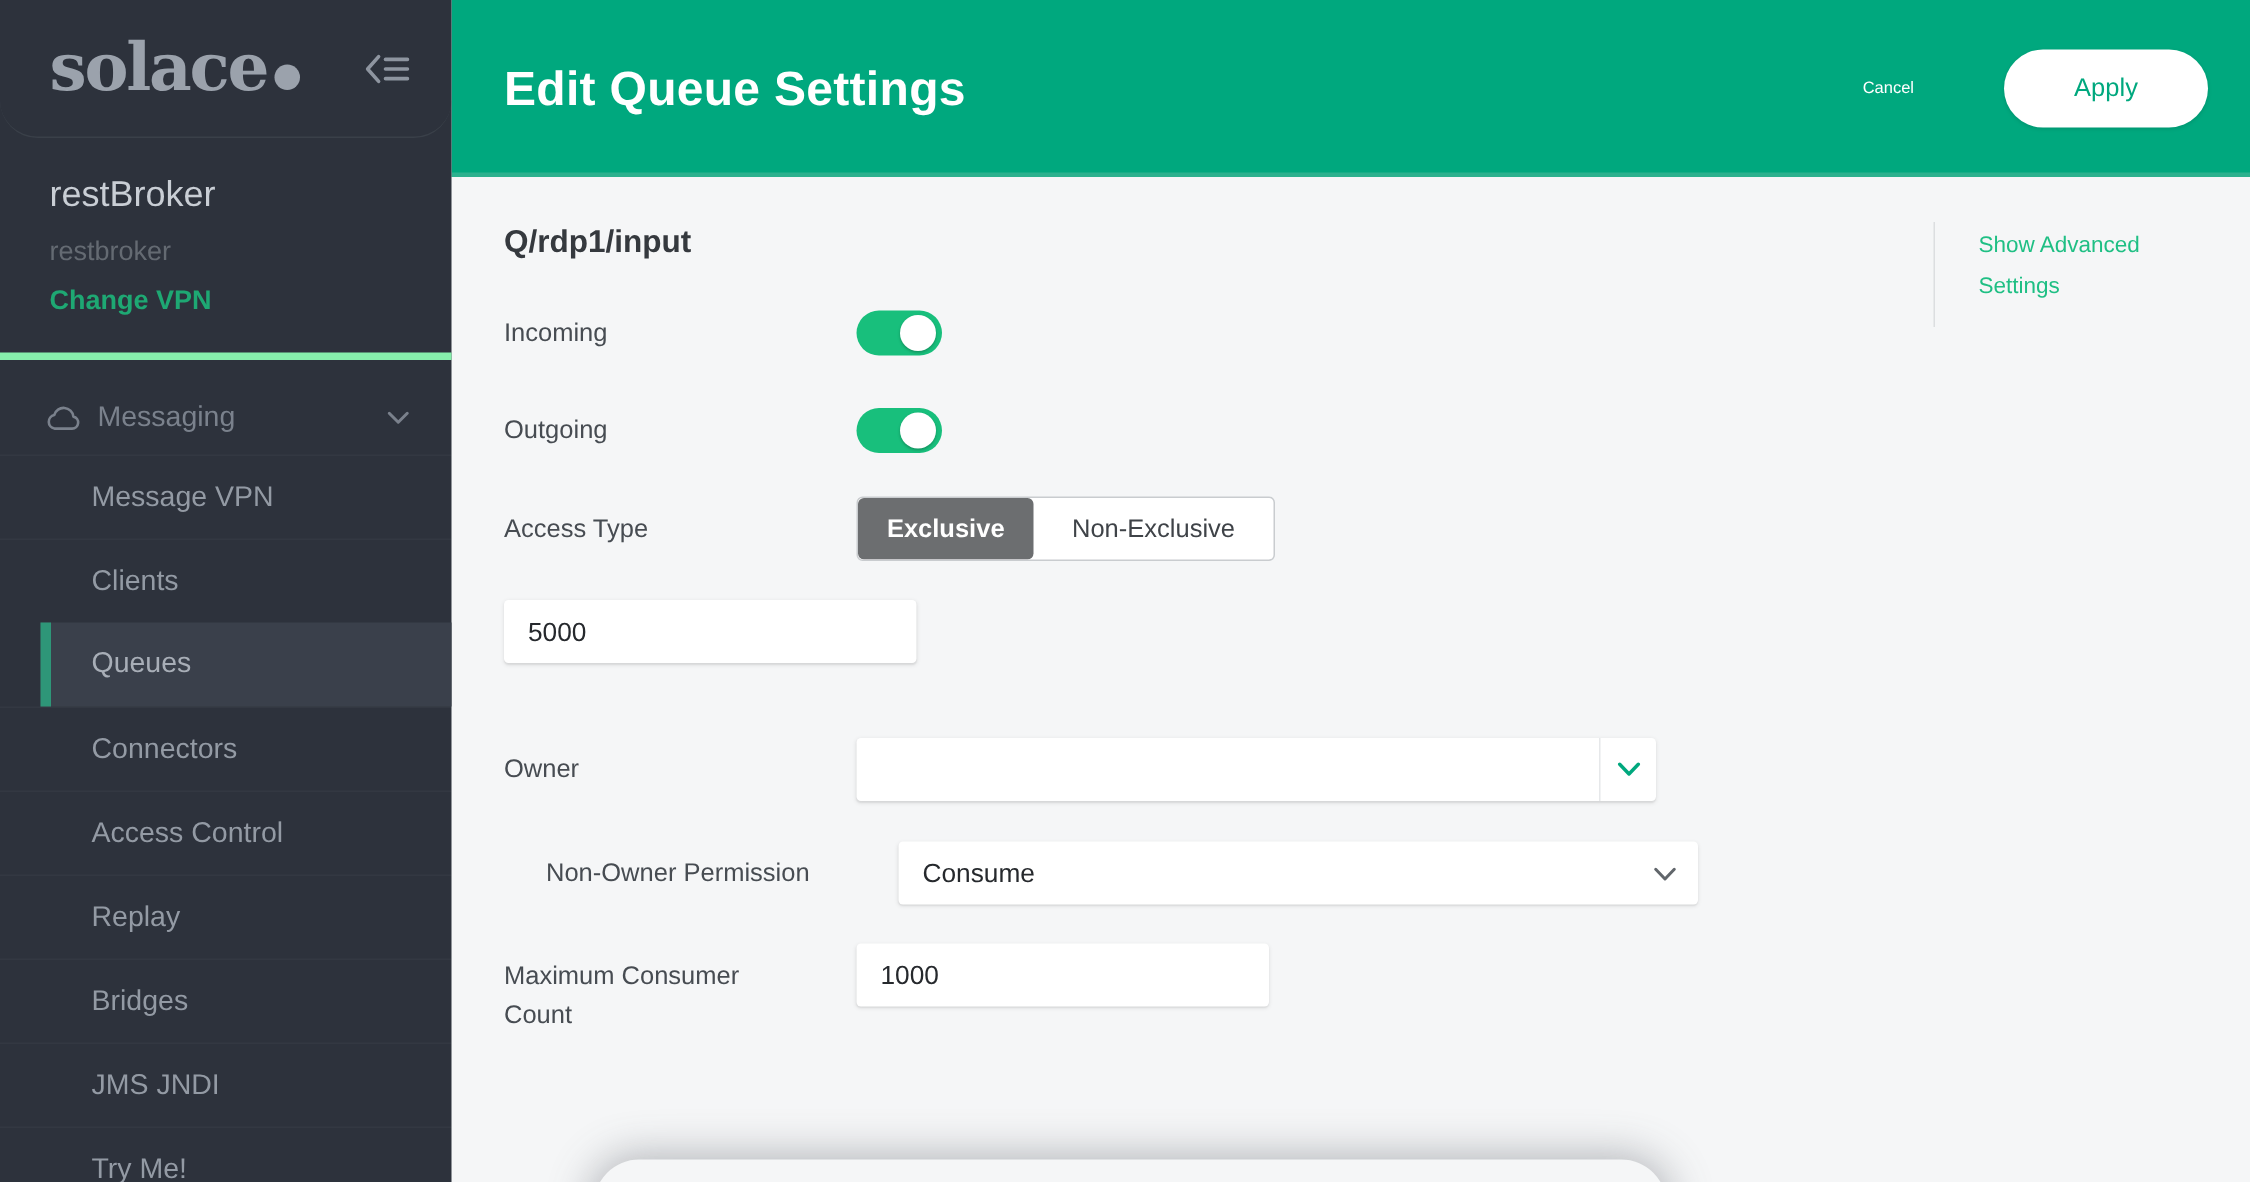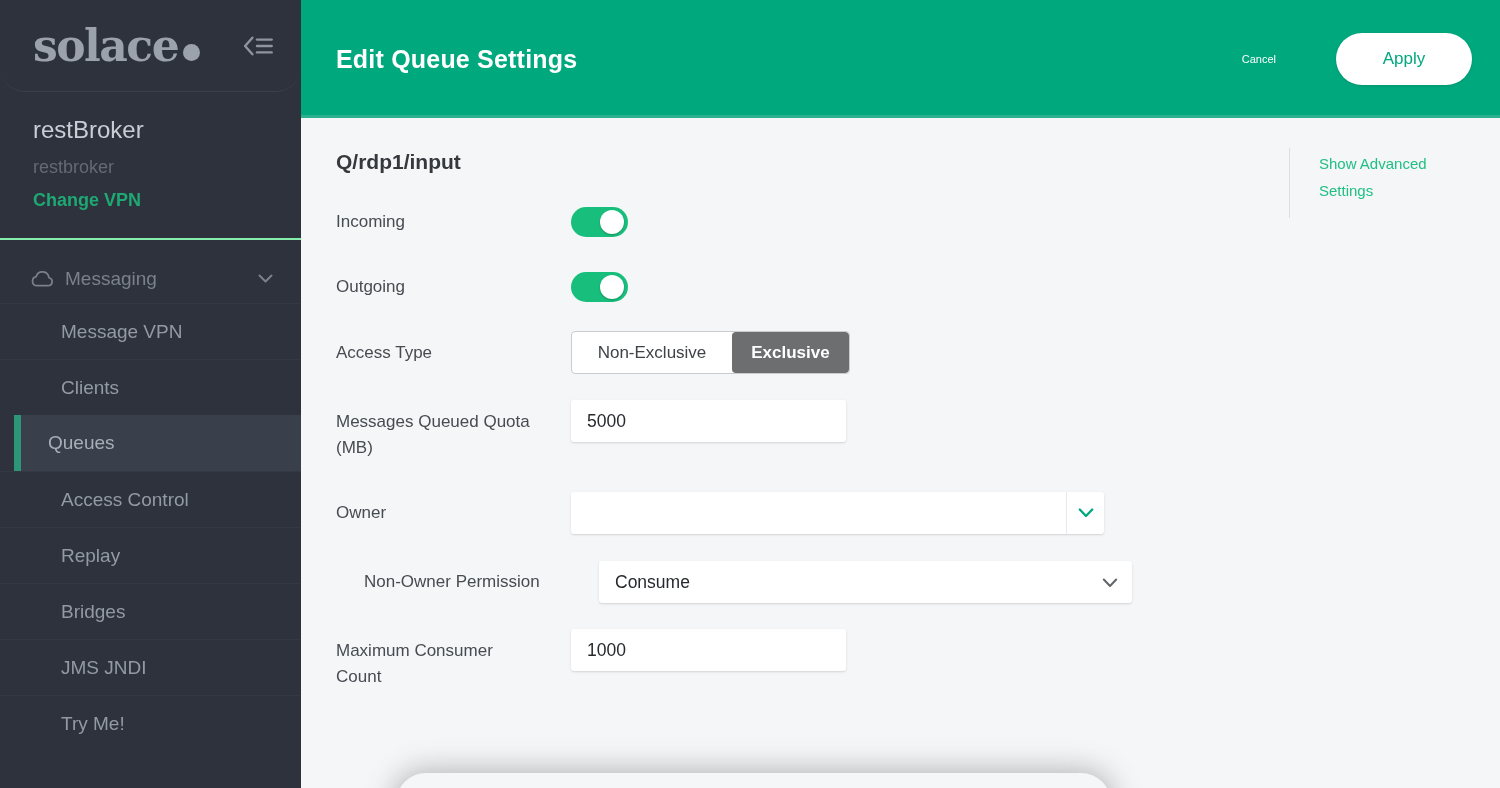--- a/index.html
+++ b/index.html
@@ -15,43 +15,43 @@
   .sidebar { width:301px; flex-shrink:0; background:#2D323C; position:relative; z-index:5; }
   .logo-row { height:92px; border-bottom:1px solid #3A4049; display:flex; align-items:center;
               justify-content:space-between; padding:0 28px 0 33px;border-radius:25px; }
   .logo { display:flex; align-items:baseline; }
   .logo-text { font-family:"DejaVu Serif", serif; font-weight:bold; font-size:44px;
                color:#9BA2AC; letter-spacing:-1.5px; line-height:1; }
   .logo-dot { width:17px; height:17px; border-radius:50%; background:#9BA2AC;
               display:inline-block; margin-left:5px; }
   .collapse-btn { background:none; border:none; padding:0; cursor:pointer; display:flex; }
 
-  .broker-block { height:148px; padding:24px 33px 0 33px; border-bottom:2px solid #86efac; }
+  .broker-block { height:148px; padding:24px 33px 0 33px; border-bottom:5px solid #86efac; }
   .broker-name { font-size:24px; color:#C9CED5; line-height:27px; }
   .vpn-name { font-size:18px; color:#646A72; margin-top:15px; line-height:19px; }
   .change-vpn { display:inline-block; font-size:18px; font-weight:bold; color:#1EA873;
                 margin-top:14px; line-height:19px; text-decoration:none; cursor:pointer; }
 
   .nav { padding-top:14px; }
   .nav-section { height:49px; display:flex; align-items:center; padding:0 28px 0 30px;
                  color:#7A818C; font-size:19px; cursor:pointer;justify-content:center; }
   .nav-section .cloud { display:flex; margin-right:10px; }
   .nav-section .chev { margin-left:auto; display:flex; }
   .nav-list { list-style:none; margin:0; padding:0; }
   .nav-item { height:56px; display:flex; align-items:center; padding-left:61px;
               color:#939AA4; font-size:19px; cursor:pointer;
               border-top:1px solid rgba(255,255,255,0.03); }
-  .nav-item.selected { background:#3A404B; color:#A8AEB7; margin-left:14px;
+  .nav-item.selected { background:#3A404B; color:#A8AEB7; margin-left:27px;
                        border-left:7px solid #2E9678; padding-left:27px; border-top:none; }
 
   
   .main { flex:1; display:flex; flex-direction:column; position:relative; }
   .topbar { height:118px; background:#00A87E; display:flex; align-items:center;
             padding:0 28px 0 35px; box-shadow: inset 0 -3px 0 #2CB18E; flex-shrink:0; }
-  .topbar h1 { margin:0; font-size:25px; font-weight:bold; color:#fff; letter-spacing:0.2px; }
+  .topbar h1 { margin:0; font-size:32px; font-weight:bold; color:#fff; letter-spacing:0.2px; }
   .actions { margin-left:auto; display:flex; align-items:center; gap:54px; }
   .btn-cancel { background:none; border:none; color:#fff; font-size:11px; cursor:pointer;
                 font-family:inherit; }
   .btn-apply { width:136px; height:52px; border-radius:26px; background:#fff; color:#00A87E;
                font-size:17px; border:none; cursor:pointer; font-family:inherit;
                box-shadow:0 1px 3px rgba(0,0,0,0.12); }
 
   .content { flex:1; background:#F5F6F7; position:relative; overflow:hidden; }
 
   .queue-title { position:absolute; left:35px; top:32px; font-size:21px; font-weight:bold;
@@ -155,20 +155,23 @@
         <li class="nav-item">
             <span>Message VPN</span>
           </li>
         <li class="nav-item">
             <span>Clients</span>
           </li>
         <li class="nav-item selected">
             <span>Queues</span>
           </li>
         <li class="nav-item">
+            <span>Connectors</span>
+          </li>
+        <li class="nav-item">
             <span>Access Control</span>
           </li>
         <li class="nav-item">
             <span>Replay</span>
           </li>
         <li class="nav-item">
             <span>Bridges</span>
           </li>
         <li class="nav-item">
             <span>JMS JNDI</span>
@@ -206,27 +209,26 @@
       <div class="form-row row-outgoing">
         <div class="flabel nowrap">Outgoing</div>
         <div class="toggle">
           <div class="knob"></div>
         </div>
       </div>
 
       <div class="form-row row-access">
         <div class="flabel nowrap">Access Type</div>
         <div class="segment">
+          <button class="seg seg-ex selected">Exclusive</button>
           <button class="seg seg-nonex">Non-Exclusive</button>
-          <button class="seg seg-ex selected">Exclusive</button>
         </div>
       </div>
 
       <div class="form-row row-quota two-line">
-        <div class="flabel">Messages Queued Quota (MB)</div>
         <input class="text-input" type="text" value="5000" style="">
       </div>
 
       <div class="form-row row-owner">
         <div class="flabel nowrap">Owner</div>
         <div class="combo">
           <input class="combo-input" type="text" value="" style="">
           <div class="combo-btn">
             <svg width="16" height="10" viewBox="0 0 16 10" fill="none" stroke="#00A87E" stroke-width="2.3" stroke-linecap="round" stroke-linejoin="round">
               <path d="M1.8 1.5 L8 8 L14.2 1.5"></path>

